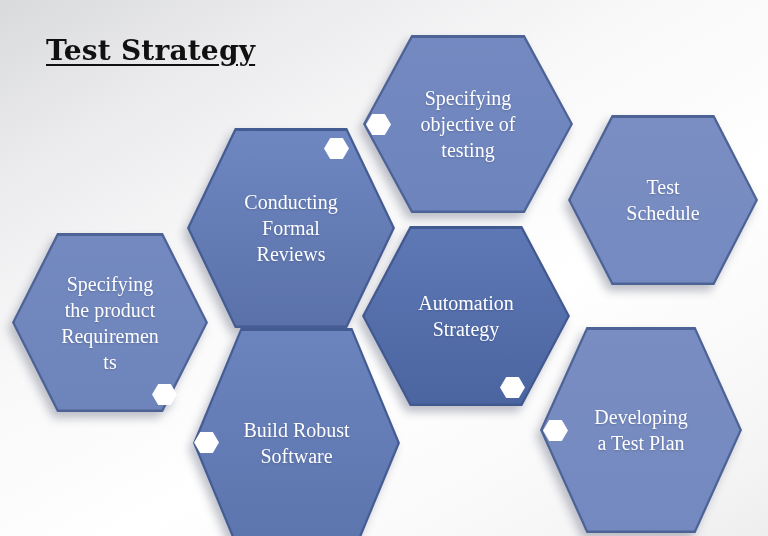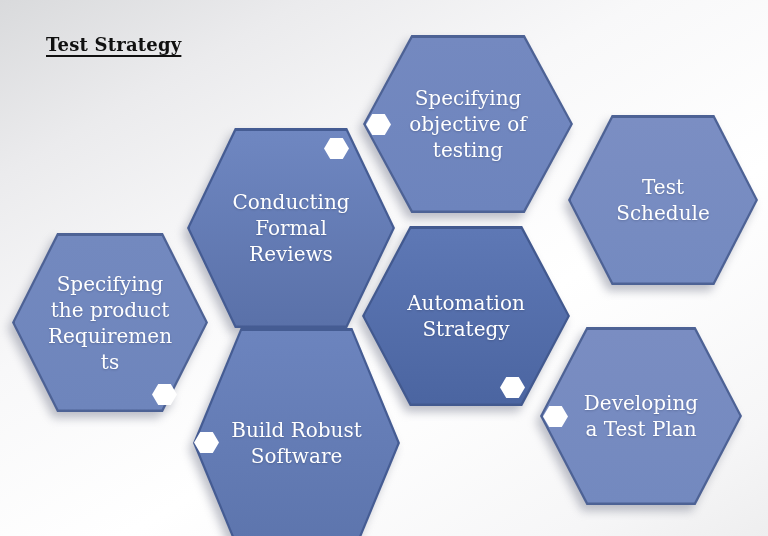--- a/index.html
+++ b/index.html
@@ -3,21 +3,21 @@
 <meta charset="utf-8">
 <style>
   html,body{margin:0;padding:0;}
   body{width:768px;height:536px;font-family:"DejaVu Serif","Liberation Serif",serif;}
   .slide{
     position:relative;width:768px;height:536px;overflow:hidden;
     background:linear-gradient(150deg,#d9dadc 0%,#ebebed 18%,#f8f8f9 38%,#ffffff 62%,#f6f6f7 88%,#eeeeef 100%);
   }
   .slide-title{
     position:absolute;left:46px;top:34px;
-    font-size:18px;font-weight:bold;color:#101010;
+    font-size:28px;font-weight:bold;color:#101010;
     text-decoration:underline;text-decoration-thickness:2px;text-underline-offset:4px;
     letter-spacing:.2px;
   }
   .hex-tile{
     position:absolute;
     filter:drop-shadow(-4px 6px 5px rgba(110,115,135,.45));
   }
   .hex-shape{
     position:absolute;inset:0;
     background:var(--bd,#4d6295);
@@ -26,33 +26,34 @@
   .hex-fill{
     position:absolute;inset:2.5px;
     background:linear-gradient(180deg,var(--ft,#7289c1),var(--fb,#5c74ac));
     clip-path:polygon(0% 50%,23% 0%,77% 0%,100% 50%,77% 100%,23% 100%);
   }
   .hex-label{
     position:absolute;inset:0;display:flex;align-items:center;justify-content:center;
     text-align:center;color:#ffffff;font-size:20px;line-height:1.3;
     white-space:pre-line;padding:0 26px;box-sizing:border-box;
     text-shadow:0 1px 2px rgba(30,40,70,.25);
+    font-family:Liberation Serif, serif;
   }
   .mini-hex{
     position:absolute;width:25px;height:21px;background:#ffffff;
     clip-path:polygon(0% 50%,25% 0%,75% 0%,100% 50%,75% 100%,25% 100%);
   }
   
   .hex1{left:363px;top:35px;width:210px;height:178px;}
   .hex2{left:568px;top:115px;width:190px;height:170px;}
   .hex3{left:187px;top:128px;width:208px;height:200px;}
   .hex4{left:362px;top:226px;width:208px;height:180px;}
   .hex5{left:12px; top:233px;width:196px;height:179px;}
   .hex6{left:193px;top:328px;width:207px;height:230px;}
-  .hex7{left:540px;top:327px;width:202px;height:178px;}
+  .hex7{left:540px;top:327px;width:202px;height:206px;}
   
   .hex1 .mini-hex{left:3px;top:calc(50% - 10px);}
   .hex3 .mini-hex{right:46px;top:10px;}
   .hex4 .mini-hex{right:45px;bottom:8px;}
   .hex5 .mini-hex{right:31px;bottom:7px;}
   .hex6 .mini-hex{left:1px;top:calc(50% - 11px);}
   .hex7 .mini-hex{left:3px;top:calc(50% - 10px);}
 </style>
 </head>
 <body>

